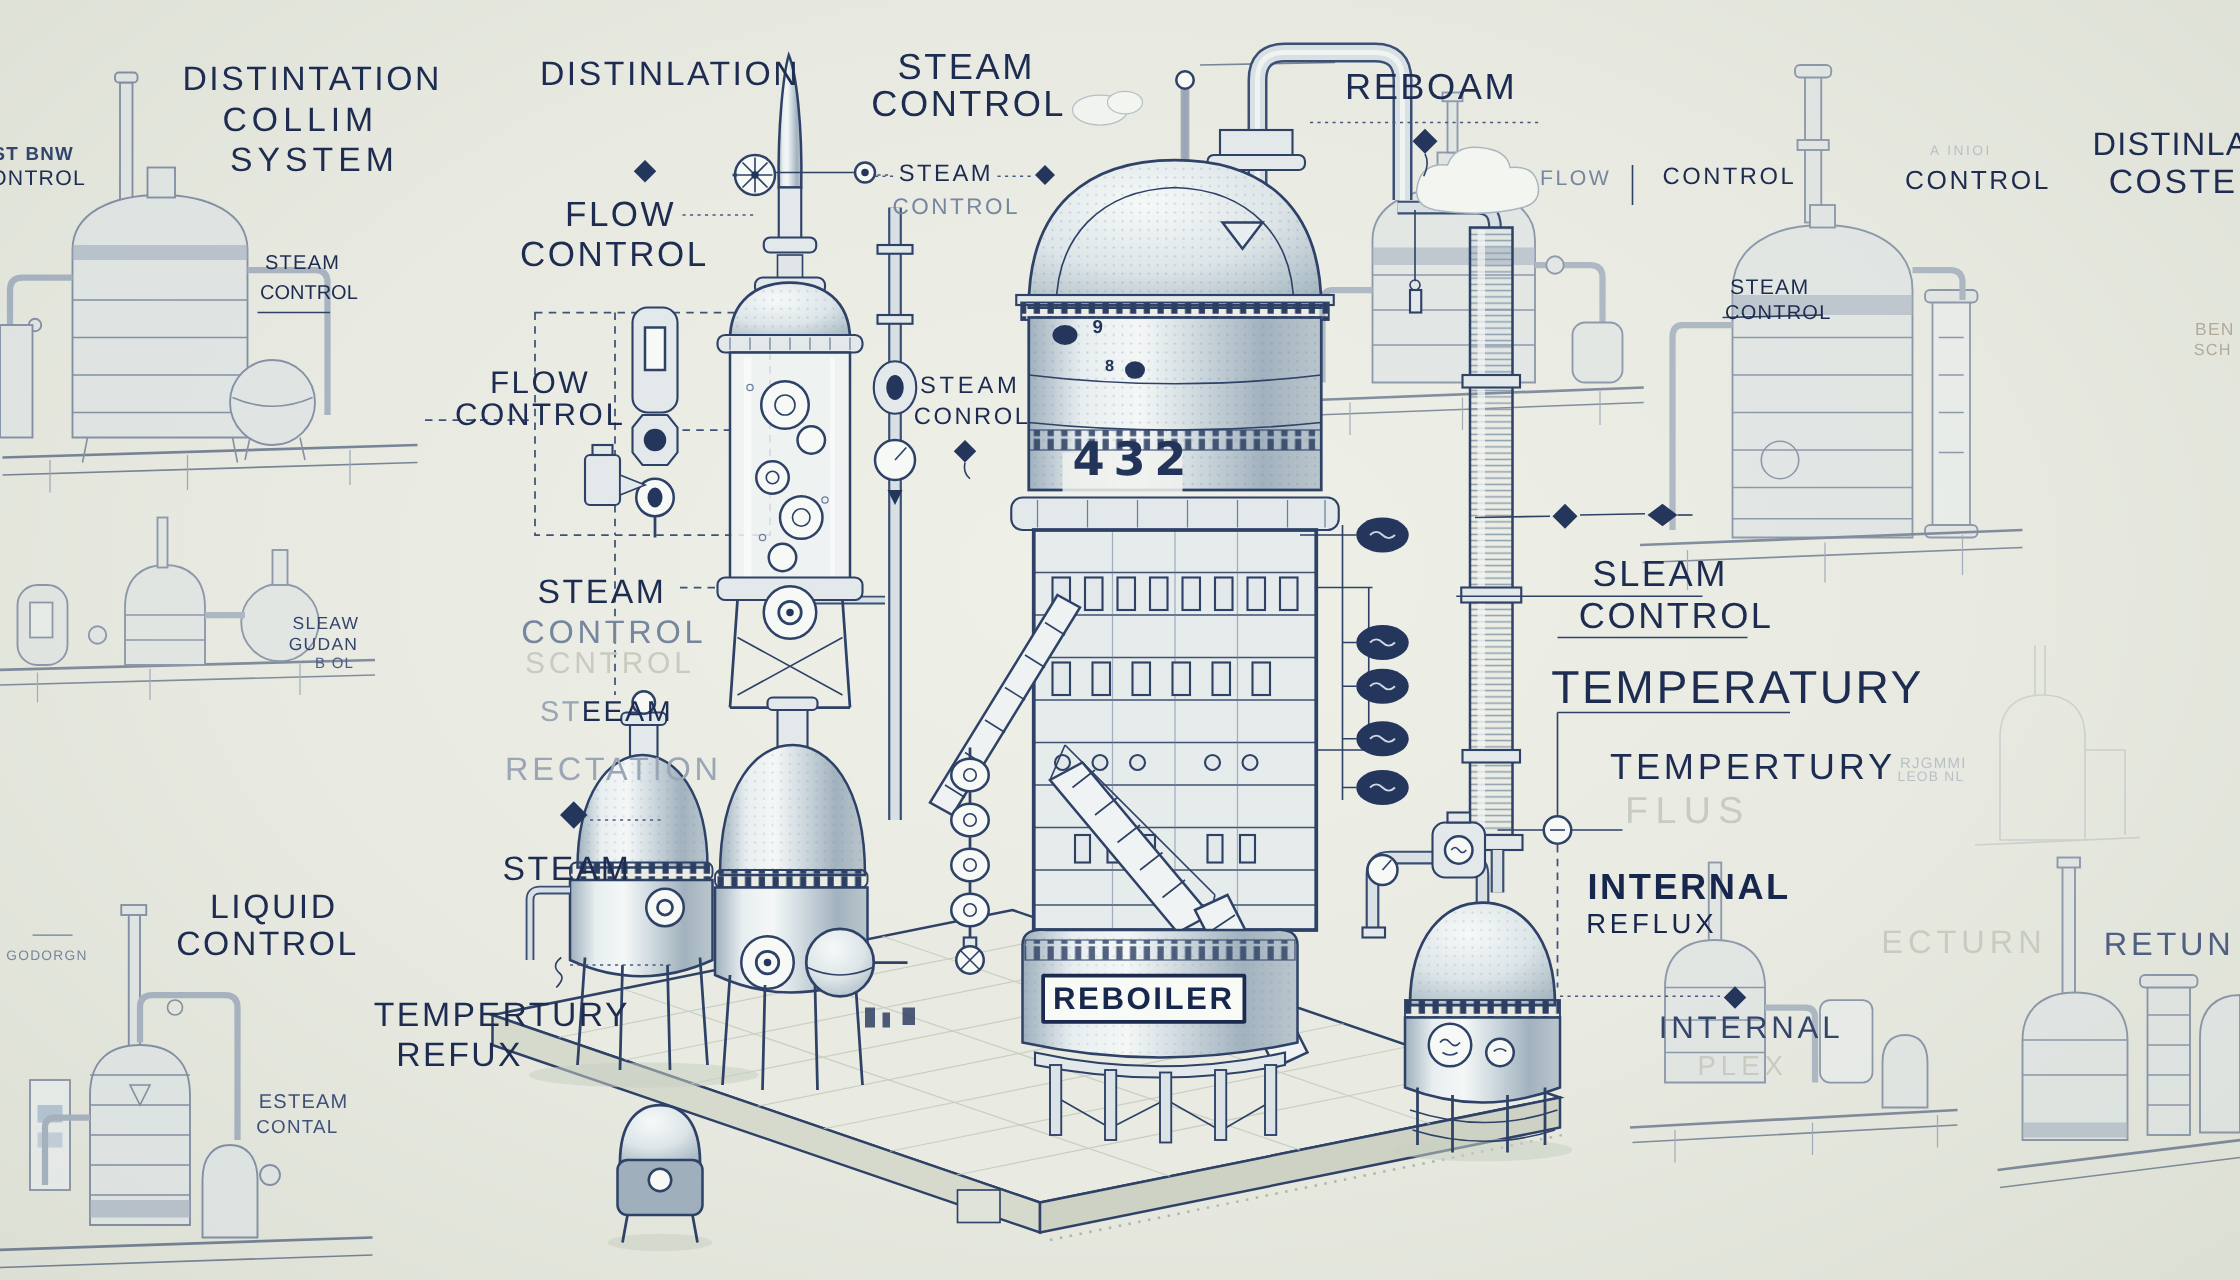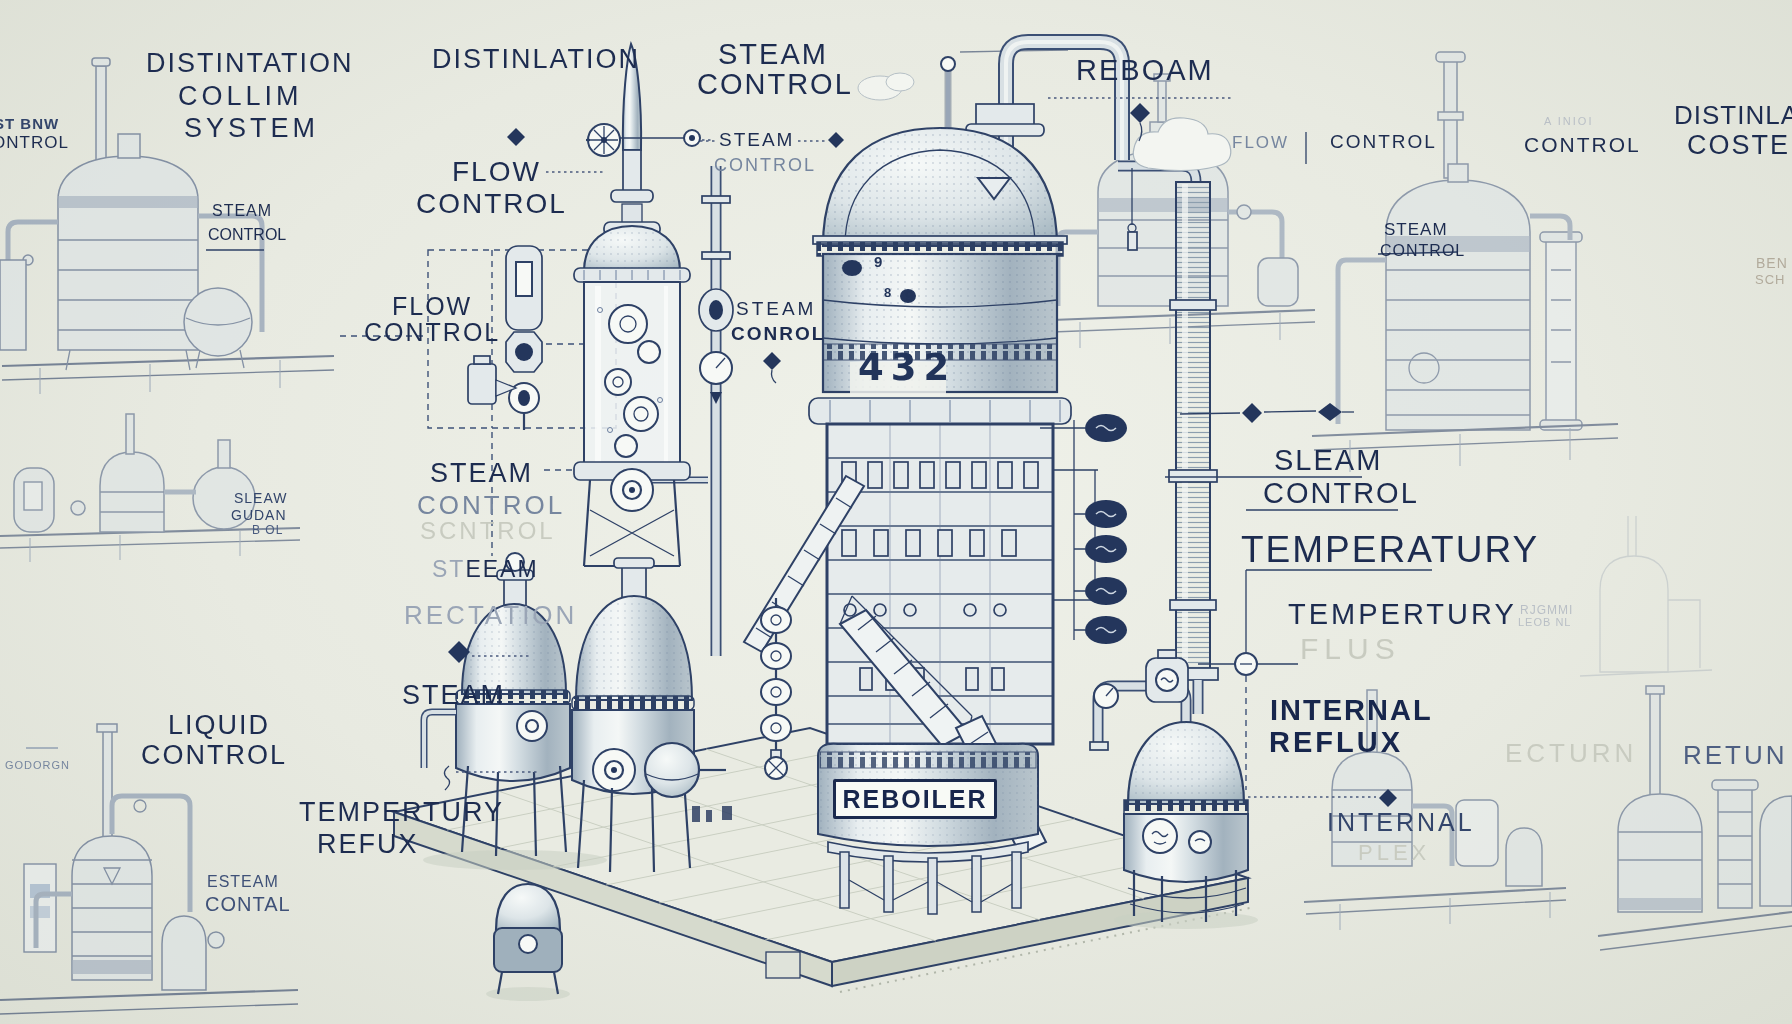--- a/index.html
+++ b/index.html
@@ -540,44 +540,44 @@
 
   <div class="lbl" style="left:402px;top:682px;font-size:27px;letter-spacing:2px">STEAM</div>
 
   <div class="lbl" style="left:168px;top:712px;font-size:27px;letter-spacing:2px">LIQUID</div>
   <div class="lbl" style="left:141px;top:742px;font-size:27px;letter-spacing:2px">CONTROL</div>
 
   <div class="lbl" style="left:299px;top:799px;font-size:27px;letter-spacing:2px">TEMPERTURY</div>
   <div class="lbl" style="left:317px;top:831px;font-size:27px;letter-spacing:2px">REFUX</div>
 
   <div class="lbl" style="left:207px;top:874px;font-size:16px;letter-spacing:1px;color:#3f5178">ESTEAM</div>
-  <div class="lbl" style="left:205px;top:894px;font-size:20px;letter-spacing:1px;color:#3f5178">CONTAL</div>
+  <div class="lbl" style="left:205px;top:894px;font-size:15px;letter-spacing:1px;color:#3f5178">CONTAL</div>
 
   <div class="lbl mid" style="left:5px;top:760px;font-size:11px;letter-spacing:1px">GODORGN</div>
 
   <div class="lbl" style="left:736px;top:299px;font-size:19px;letter-spacing:3px;font-weight:500">STEAM</div>
-  <div class="lbl" style="left:731px;top:324px;font-size:19px;letter-spacing:2px;font-weight:700">CONROL</div>
+  <div class="lbl" style="left:731px;top:324px;font-size:19px;letter-spacing:2px;font-weight:400">CONROL</div>
 
   <div class="lbl" style="left:858px;top:349px;font-size:37px;font-weight:700;letter-spacing:7px;font-family:'DejaVu Sans',sans-serif;color:#22345a">432</div>
   <div class="lbl" style="left:874px;top:254px;font-size:15px;font-weight:700;color:#22345a">9</div>
   <div class="lbl" style="left:884px;top:286px;font-size:13px;font-weight:700;color:#22345a">8</div>
   <div class="lbl" style="left:905px;top:288px;font-size:15px;font-weight:700;color:#22345a">9</div>
 
   <div class="lbl sign" style="left:833px;top:779px;width:158px;height:34px;font-size:25px;font-weight:700;letter-spacing:2px">REBOILER</div>
 
   <div class="lbl" style="left:1274px;top:446px;font-size:29px;letter-spacing:2px">SLEAM</div>
   <div class="lbl" style="left:1263px;top:479px;font-size:29px;letter-spacing:2px">CONTROL</div>
 
   <div class="lbl" style="left:1241px;top:531px;font-size:37px;letter-spacing:2px">TEMPERATURY</div>
 
   <div class="lbl" style="left:1288px;top:600px;font-size:29px;letter-spacing:3px">TEMPERTURY</div>
   <div class="lbl faint" style="left:1300px;top:634px;font-size:30px;letter-spacing:6px">FLUS</div>
 
   <div class="lbl" style="left:1270px;top:696px;font-size:29px;letter-spacing:2px;font-weight:600;color:#17264c">INTERNAL</div>
-  <div class="lbl" style="left:1269px;top:728px;font-size:29px;letter-spacing:3px;font-weight:700;color:#17264c">REFLUX</div>
+  <div class="lbl" style="left:1269px;top:728px;font-size:22px;letter-spacing:3px;font-weight:400;color:#17264c">REFLUX</div>
 
   <div class="lbl" style="left:1327px;top:810px;font-size:25px;letter-spacing:3px;color:#33456b">INTERNAL</div>
   <div class="lbl faint" style="left:1358px;top:842px;font-size:22px;letter-spacing:4px">PLEX</div>
 
   <div class="lbl faint2" style="left:1520px;top:604px;font-size:12px;letter-spacing:1px">RJGMMI</div>
   <div class="lbl faint2" style="left:1518px;top:617px;font-size:11px;letter-spacing:1px">LEOB NL</div>
 
   <div class="lbl faint" style="left:1505px;top:740px;font-size:26px;letter-spacing:4px">ECTURN</div>
   <div class="lbl" style="left:1683px;top:742px;font-size:26px;letter-spacing:3px;color:#4e5f82">RETUN</div>
 </div>

